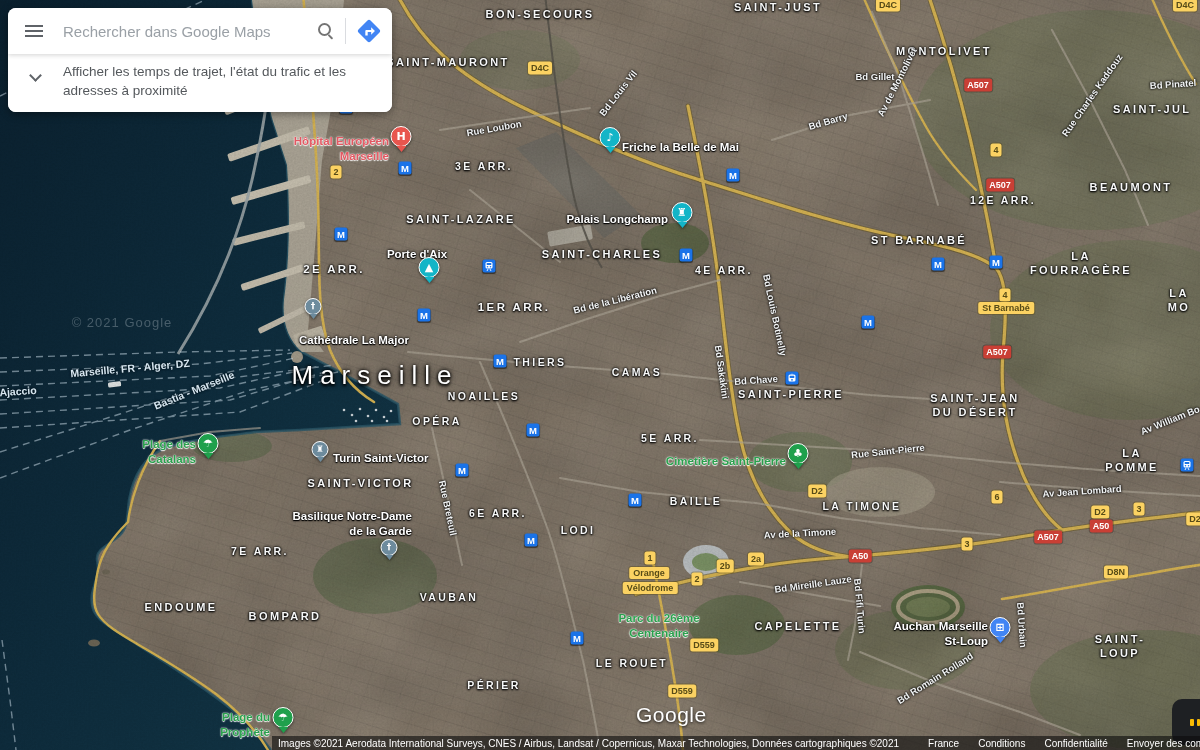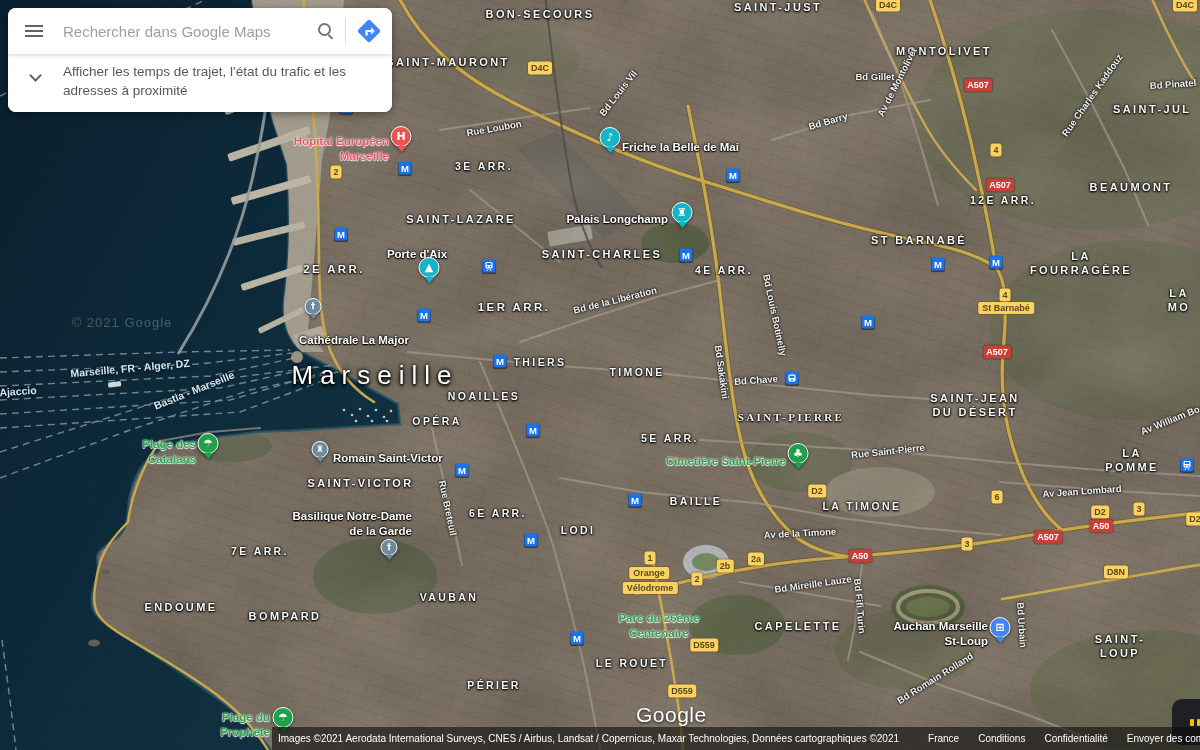--- a/index.html
+++ b/index.html
@@ -81,21 +81,21 @@
   
   .minimap{position:absolute;left:22px;top:656px;width:76px;height:76px;border-radius:10px;
     border:2px solid rgba(30,32,35,.75);overflow:hidden;z-index:20;cursor:pointer;
     box-shadow:0 1px 5px rgba(0,0,0,.5)}
   .minimap .mlabel{position:absolute;left:8px;bottom:6px;color:#fff;font-size:12px;
     text-shadow:0 0 2px #000,0 1px 2px #000;z-index:2}
 
   
   .glogo{position:absolute;left:636px;top:703px;color:#fff;font-size:21px;font-weight:500;
     letter-spacing:.5px;text-shadow:0 1px 3px rgba(0,0,0,.85);z-index:20}
-  .attrib{position:absolute;left:272px;right:0;bottom:0;height:23px;background:rgba(12,12,12,.6);
+  .attrib{position:absolute;left:272px;right:0;bottom:0;height:14px;background:rgba(12,12,12,.6);
     display:flex;align-items:center;font-size:10px;color:#fff;white-space:nowrap;z-index:25;
     padding:0 4px 0 6px;overflow:hidden}
   .attrib .credits{margin-right:10px}
   .attrib .links{margin-left:auto;display:flex}
   .attrib .links span{margin-left:19px;cursor:pointer}
   .pegman-box{position:absolute;left:1172px;top:699px;width:46px;height:46px;background:#1e2023;
     border-radius:10px;display:flex;align-items:center;justify-content:center;z-index:20;cursor:pointer}
   .pegman .head{width:9px;height:9px;border-radius:50%;background:var(--pegman-yellow);margin:0 auto}
   .pegman .body{width:12px;height:10px;background:var(--pegman-yellow);border-radius:3px;margin:1px auto 0}
   .pegman .legs{display:flex;justify-content:space-between;width:10px;margin:1px auto 0}
@@ -264,25 +264,25 @@
         <div class="area-label" style="left: 919px; top: 241px;">ST BARNABÉ</div>
         <div class="area-label" style="left: 1081px; top: 264px;">LA FOURRAGÈRE</div>
         <div class="area-label al" style="left: 1158px; top: 301px;">LA MO</div>
         <div class="area-label" style="left: 484px; top: 167px; font-size: 10.5px;">3E ARR.</div>
         <div class="area-label" style="left: 461px; top: 220px;">SAINT-LAZARE</div>
         <div class="area-label" style="left: 602px; top: 255px;">SAINT-CHARLES</div>
         <div class="area-label" style="left: 724px; top: 271px; font-size: 10.5px;">4E ARR.</div>
         <div class="area-label" style="left: 334px; top: 269px; font-size: 11.5px;">2E ARR.</div>
         <div class="area-label" style="left: 514px; top: 307px; font-size: 11.5px;">1ER ARR.</div>
         <div class="area-label" style="left: 540px; top: 363px; font-size: 10.5px;">THIERS</div>
-        <div class="area-label" style="left: 637px; top: 373px; font-size: 10.5px;">TIMONE</div>
+        <div class="area-label" style="left: 637px; top: 373px; font-size: 10.5px;">CAMAS</div>
         <div class="area-label" style="left: 484px; top: 397px; font-size: 10.5px;">NOAILLES</div>
         <div class="area-label" style="left: 437px; top: 422px; font-size: 10.5px;">OPÉRA</div>
         <div class="area-label" style="left: 670px; top: 439px; font-size: 10.5px;">5E ARR.</div>
-        <div class="area-label" style="left: 791px; top: 418px; font-family: Liberation Serif, serif;">SAINT-PIERRE</div>
+        <div class="area-label" style="left: 791px; top: 395px;">SAINT-PIERRE</div>
         <div class="area-label" style="left: 975px; top: 406px;">SAINT-JEAN
 DU DÉSERT</div>
         <div class="area-label" style="left: 1132px; top: 461px;">LA POMME</div>
         <div class="area-label" style="left: 696px; top: 502px; font-size: 10.5px;">BAILLE</div>
         <div class="area-label" style="left: 862px; top: 507px; font-size: 10.5px;">LA TIMONE</div>
         <div class="area-label" style="left: 354px; top: 484px; padding-left: 13px;">SAINT-VICTOR</div>
         <div class="area-label" style="left: 498px; top: 514px; font-size: 10.5px;">6E ARR.</div>
         <div class="area-label" style="left: 578px; top: 531px; font-size: 10.5px;">LODI</div>
         <div class="area-label" style="left: 260px; top: 552px; font-size: 10.5px;">7E ARR.</div>
         <div class="area-label" style="left: 449px; top: 598px; font-size: 10.5px;">VAUBAN</div>
@@ -325,21 +325,21 @@
         <div class="poi white r" style="left: 668px; top: 219px; transform: translate(-100%, -50%);">
           <div>Palais Longchamp</div>
         </div>
         <div class="poi white c" style="left: 417px; top: 254px; transform: translate(-50%, -50%);">
           <div>Porte d'Aix</div>
         </div>
         <div class="poi white c" style="left: 354px; top: 340px; transform: translate(-50%, -50%);">
           <div>Cathédrale La Major</div>
         </div>
         <div class="poi white" style="left: 333px; top: 458px; transform: translate(0px, -50%);">
-          <div>Romain Saint-Victor</div>
+          <div>Turin Saint-Victor</div>
         </div>
         <div class="poi white r" style="left: 412px; top: 524px; transform: translate(-100%, -50%);">
           <div>Basilique Notre-Dame</div>
           <div>de la Garde</div>
         </div>
         <div class="poi green r" style="left: 196px; top: 452px; transform: translate(-100%, -50%);">
           <div>Plage des</div>
           <div>Catalans</div>
         </div>
         <div class="poi green r" style="left: 786px; top: 461px; transform: translate(-100%, -50%);">

